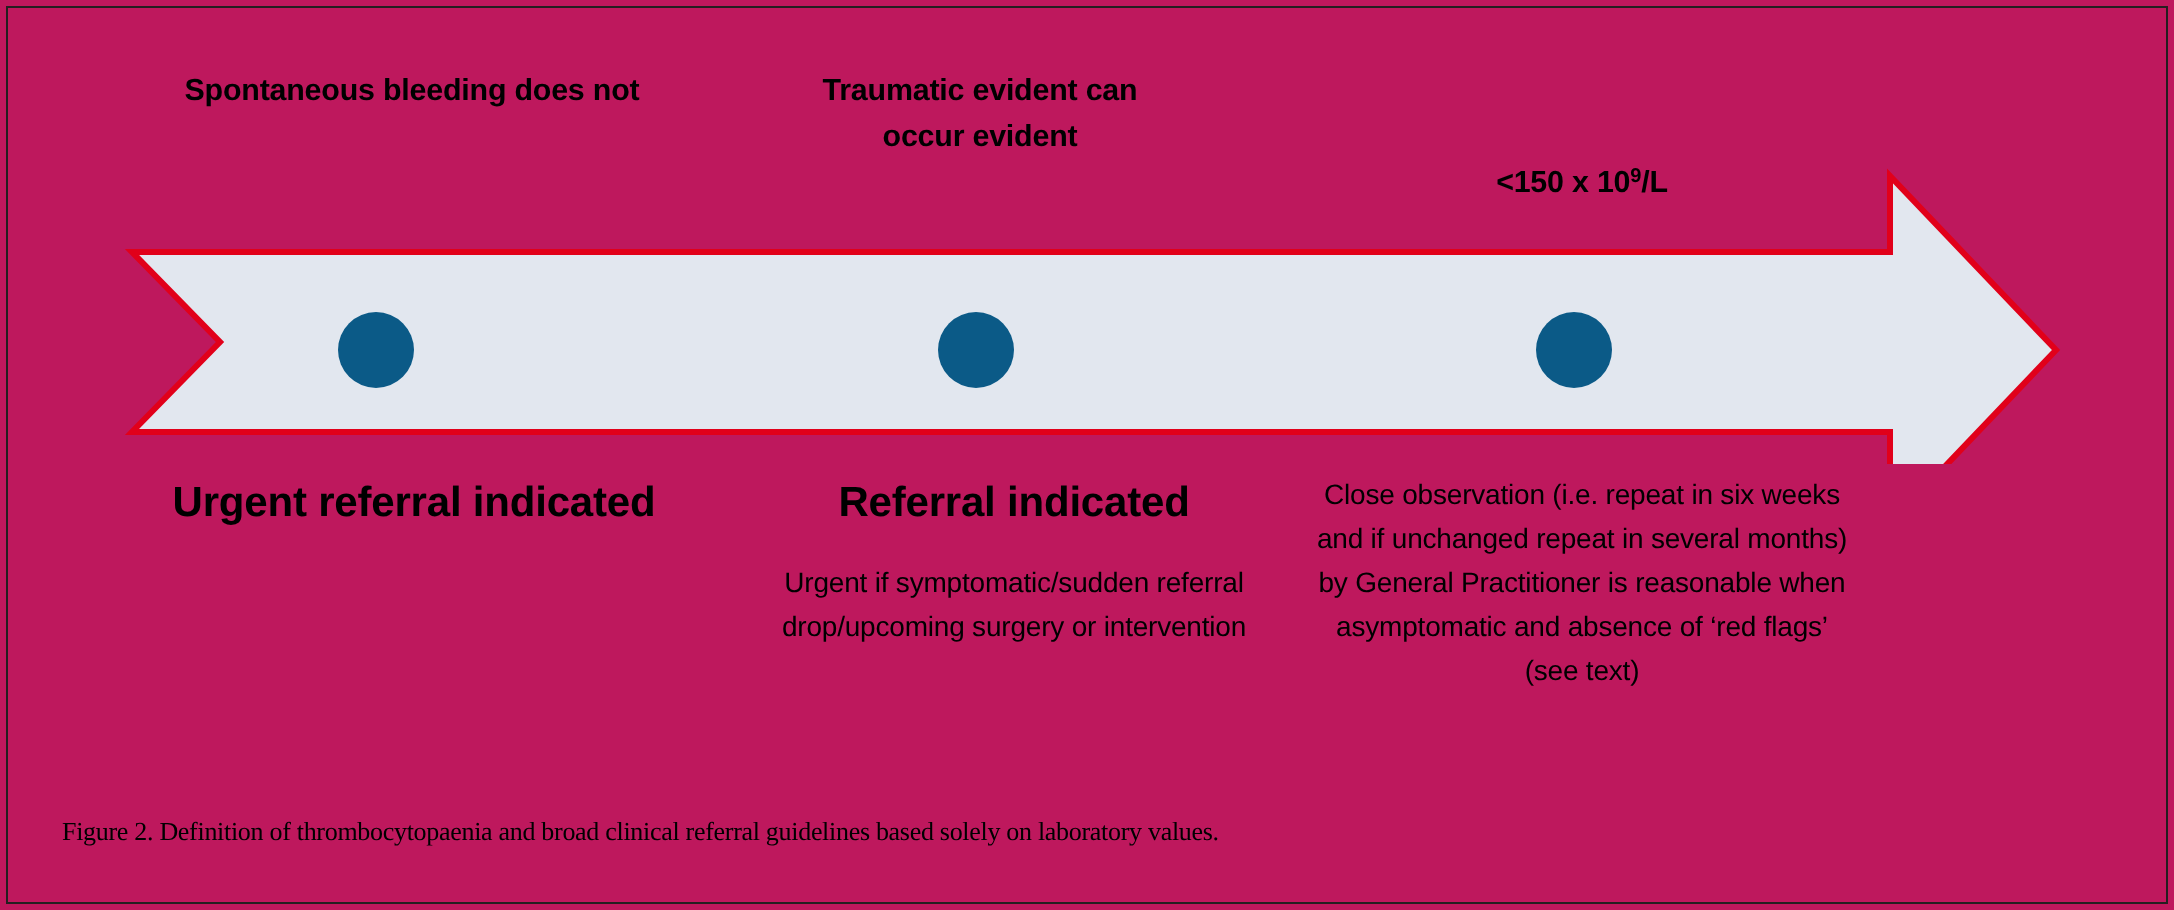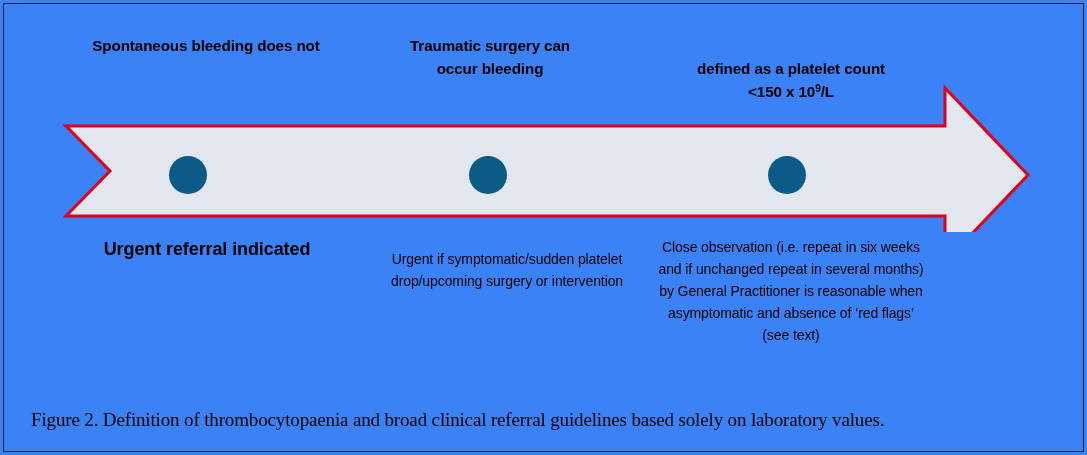--- a/index.html
+++ b/index.html
@@ -10,21 +10,21 @@
   }
   body {
     font-family: "Liberation Sans", sans-serif;
   }
 
   #figure-frame {
     position: relative;
     width: 1087px;
     height: 455px;
     box-sizing: border-box;
-    background: #3b82f6;
+    background: #be185d;
     overflow: hidden;
   }
 
   
   #figure-border {
     position: absolute;
     left: 3px;
     top: 3px;
     width: 1081px;
     height: 449px;
@@ -73,21 +73,21 @@
   .bottom-col {
     position: absolute;
     text-align: center;
     color: #000000;
   }
   #bottom-col-0 { left: 62px;  width: 290px; }
   #bottom-col-1 { left: 366px; width: 282px; }
   #bottom-col-2 { left: 646px; width: 290px; }
 
   .col-heading {
-    font-size: 18px;
+    font-size: 21px;
     font-weight: bold;
     line-height: 1.5;
     margin: 0 0 10px 0;
     letter-spacing: -0.1px;
   }
   .col-body {
     font-size: 14px;
     font-weight: normal;
     line-height: 1.58;
     margin: 12px;
@@ -103,21 +103,21 @@
     top: -0.48em;
   }
 
   
   #figure-caption {
     position: absolute;
     left: 31px;
     top: 408px;
     width: 1020px;
     font-family: "Liberation Serif", serif;
-    font-size: 19px;
+    font-size: 13px;
     line-height: 1.3;
     color: #000000;
     text-align: left;
     letter-spacing: -0.15px;
   }
 </style>
 </head>
 <body>
 
 <div id="figure-frame">
@@ -125,27 +125,27 @@
   <div id="figure-border"></div>
 
   <div class="top-row">
 
     <div class="top-label" id="top-label-0">
       <span>Spontaneous bleeding does not</span><br>
       <br>
     </div>
 
     <div class="top-label" id="top-label-1">
-      <span>Traumatic surgery can</span><br>
-      <span>occur bleeding</span><br>
+      <span>Traumatic evident can</span><br>
+      <span>occur evident</span><br>
     </div>
 
     <div class="top-label" id="top-label-2">
       <br>
-      <span>defined as a platelet count</span><br>
+      <br>
       <span><span>&lt;150 x 10</span><sup>9</sup><span>/L</span></span>
     </div>
 
   </div>
 
   <div id="arrow-band">
     <svg id="arrow-svg" width="1087" height="152" viewBox="0 0 1087 152">
 
       <polygon id="arrow-shape" points="66,46 945,46 945,8 1028,95 945,182 945,136 66,136 110,91" fill="#e2e7ef" stroke="#e1001a" stroke-width="3" stroke-linejoin="miter" stroke-miterlimit="10"></polygon>
 
@@ -155,21 +155,22 @@
     </svg>
   </div>
 
   <div class="bottom-row">
 
     <div class="bottom-col" id="bottom-col-0">
       <p class="col-heading">Urgent referral indicated</p>
     </div>
 
     <div class="bottom-col" id="bottom-col-1">
-      <p class="col-body">Urgent if symptomatic/sudden platelet drop/upcoming surgery or intervention</p>
+      <p class="col-heading">Referral indicated</p>
+      <p class="col-body">Urgent if symptomatic/sudden referral drop/upcoming surgery or intervention</p>
     </div>
 
     <div class="bottom-col" id="bottom-col-2">
       <p class="col-body">Close observation (i.e. repeat in six weeks and if unchanged repeat in several months) by General Practitioner is reasonable when asymptomatic and absence of ‘red flags’ (see text)</p>
     </div>
 
   </div>
 
   <div id="figure-caption">Figure 2. Definition of thrombocytopaenia and broad clinical referral guidelines based solely on laboratory values.</div>
 

